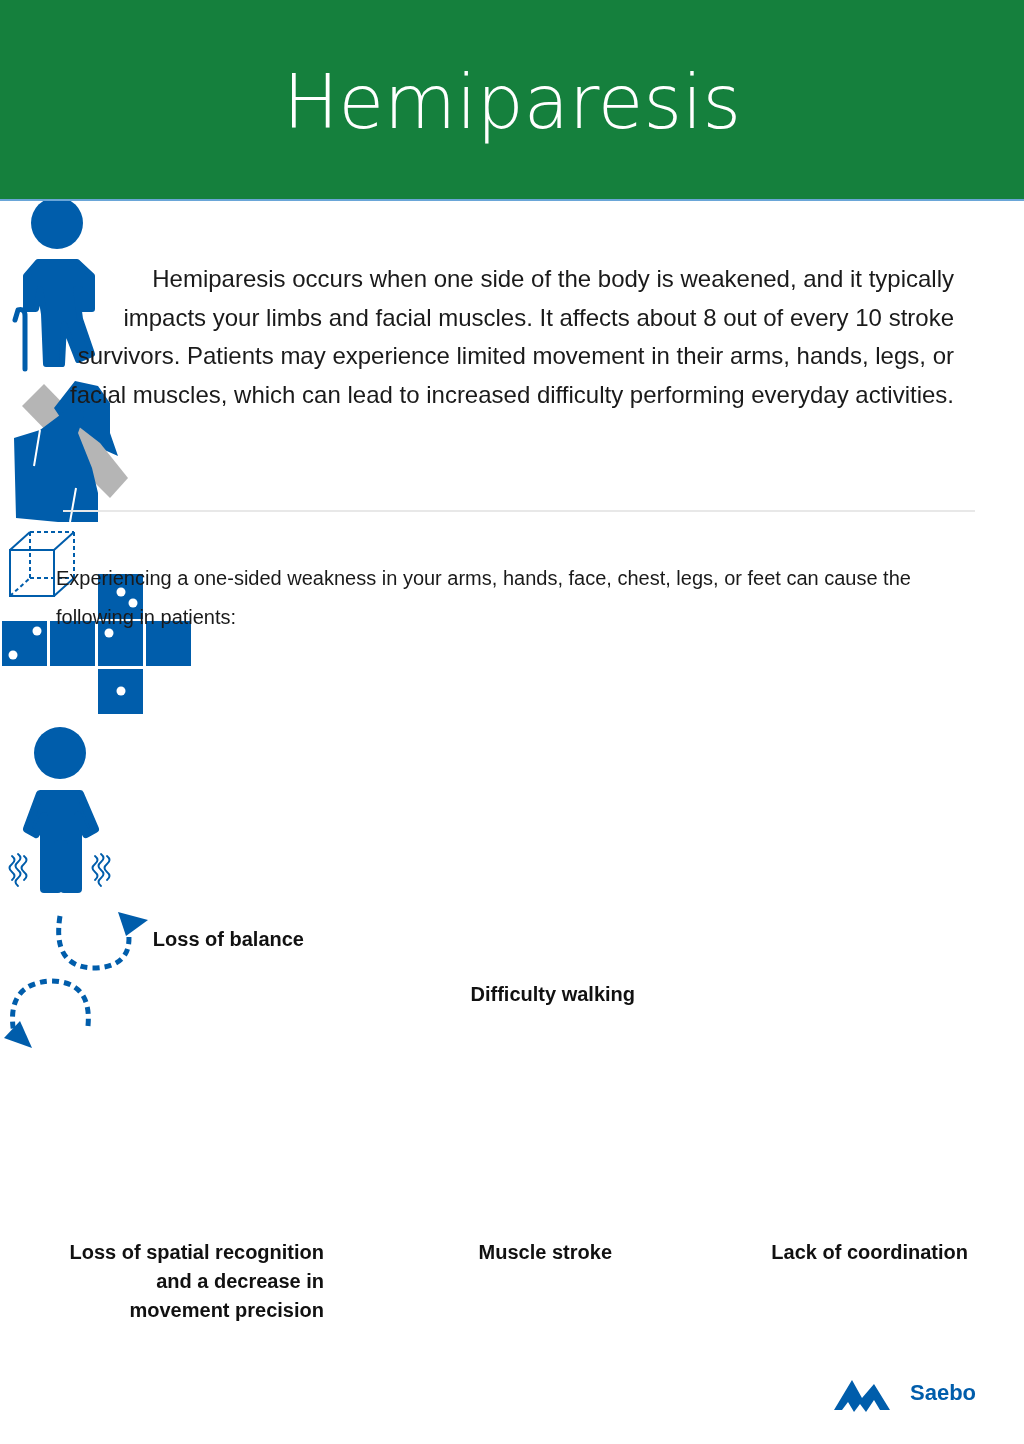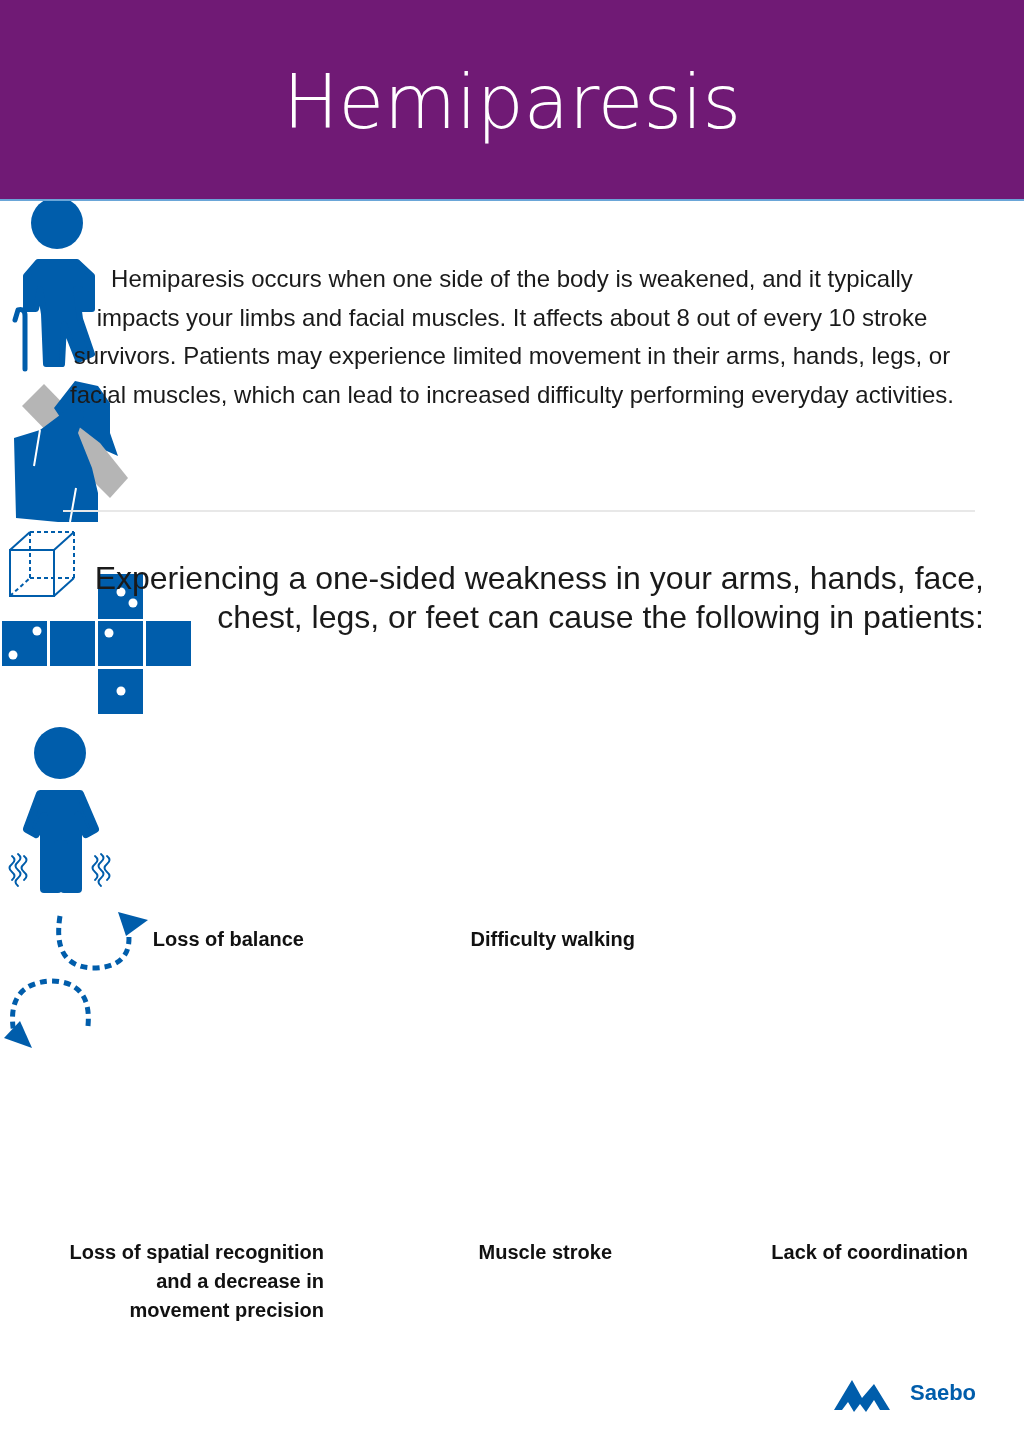--- a/index.html
+++ b/index.html
@@ -3,38 +3,38 @@
   <meta charset="utf-8">
   <style>
     * { margin: 0; padding: 0; box-sizing: border-box; }
     body {
       width: 1024px; height: 1444px; background: #ffffff;
       font-family: "Liberation Sans", sans-serif; color: #1a1a1a;
       position: relative; overflow: hidden;
     }
     .header {
       position: absolute; left: 0; top: 0; width: 1024px; height: 201px;
-      background: #701a75; border-bottom: 2px solid #6aa6d8;
+      background: #15803d; border-bottom: 2px solid #6aa6d8;
       display: flex; align-items: center; justify-content: center;
     }
     .header h1 {
       color: #ffffff; font-family: "DejaVu Sans", sans-serif; font-weight: 200;
       font-size: 74px; letter-spacing: 0px; margin-top: 4px;
     }
     .intro {
       position: absolute; left: 70px; top: 260px; width: 884px;
-      text-align: center; font-size: 24px; line-height: 38.5px; color: #1a1a1a;
+      text-align: right; font-size: 24px; line-height: 38.5px; color: #1a1a1a;
     }
     .divider {
       position: absolute; left: 63px; top: 510px; width: 912px; height: 2px;
       background: #e8e8e8;
     }
     .lead {
       position: absolute; left: 56px; top: 559px; width: 928px;
-      text-align: right; font-size: 32px; line-height: 38.5px;
+      text-align: left; font-size: 20px; line-height: 38.5px;
     }
     .label {
       position: absolute; font-weight: bold; font-size: 20px; line-height: 29px;
       text-align: right; color: #111;
     }
     .logo-text {
       position: absolute; left: 864px; top: 1380px; font-weight: bold;
       font-size: 22px; color: #005dab;
     }
   </style>
@@ -69,21 +69,21 @@
 </div>
 
 <div>
   <svg style="left:460px;top:712px" width="110" height="180" viewBox="0 0 110 180">
     <g fill="#005dab" stroke="#005dab" stroke-linecap="round" stroke-linejoin="round">
       <circle cx="57" cy="29" r="26" stroke="none"></circle>
       <path d="M38 68 L77 68 L92 82 L92 115 L80 115 L80 95 L76 95 L80 125 L92 160 L78 166 L64 130 L62 170 L46 170 L44 120 L40 95 L36 115 L26 115 L26 82 Z" stroke-width="6"></path>
       <path d="M25 175 L25 122 Q25 114 18 116 L15 126" fill="none" stroke-width="5"></path>
     </g>
   </svg>
-  <div class="label" style="left:400px;top:925px;width:235px;">Difficulty walking</div>
+  <div class="label" style="left:400px;top:980px;width:235px;">Difficulty walking</div>
 </div>
 
 <div>
   <svg style="left:780px;top:722px" width="135" height="148" viewBox="0 0 135 148">
     <polygon points="22,28 44,6 82,45 60,67" fill="#b5b5b5"></polygon>
     <polygon points="54,30 75,3 98,8 110,25 110,55 118,78 100,70 74,60" fill="#005dab"></polygon>
     <polygon points="78,48 100,65 128,100 110,120 60,70" fill="#b5b5b5"></polygon>
     <polygon points="14,60 40,52 72,28 85,35 78,55 92,90 98,115 98,144 58,144 16,140" fill="#005dab"></polygon>
     <path d="M40 52 L34 88" stroke="#ffffff" stroke-width="2" fill="none"></path>
     <path d="M70 144 L76 110" stroke="#ffffff" stroke-width="2" fill="none"></path>

